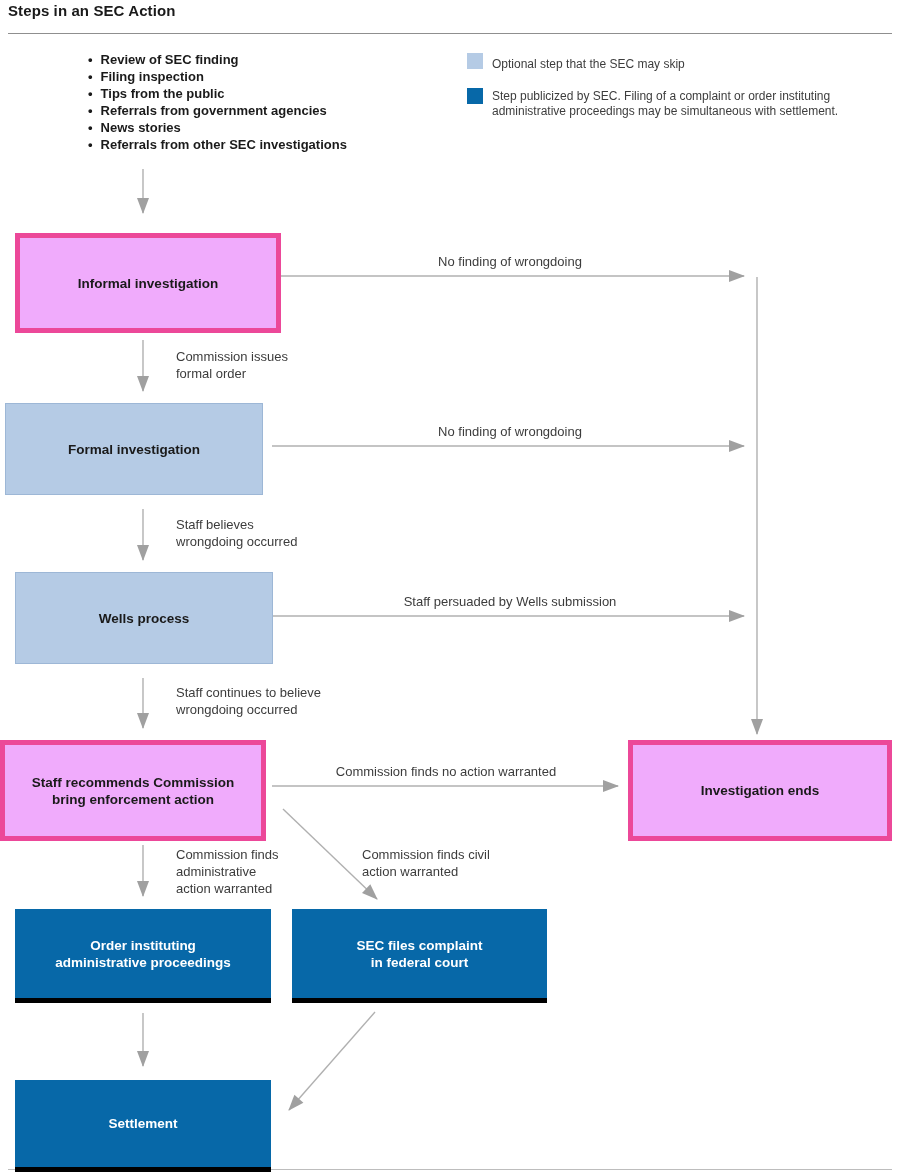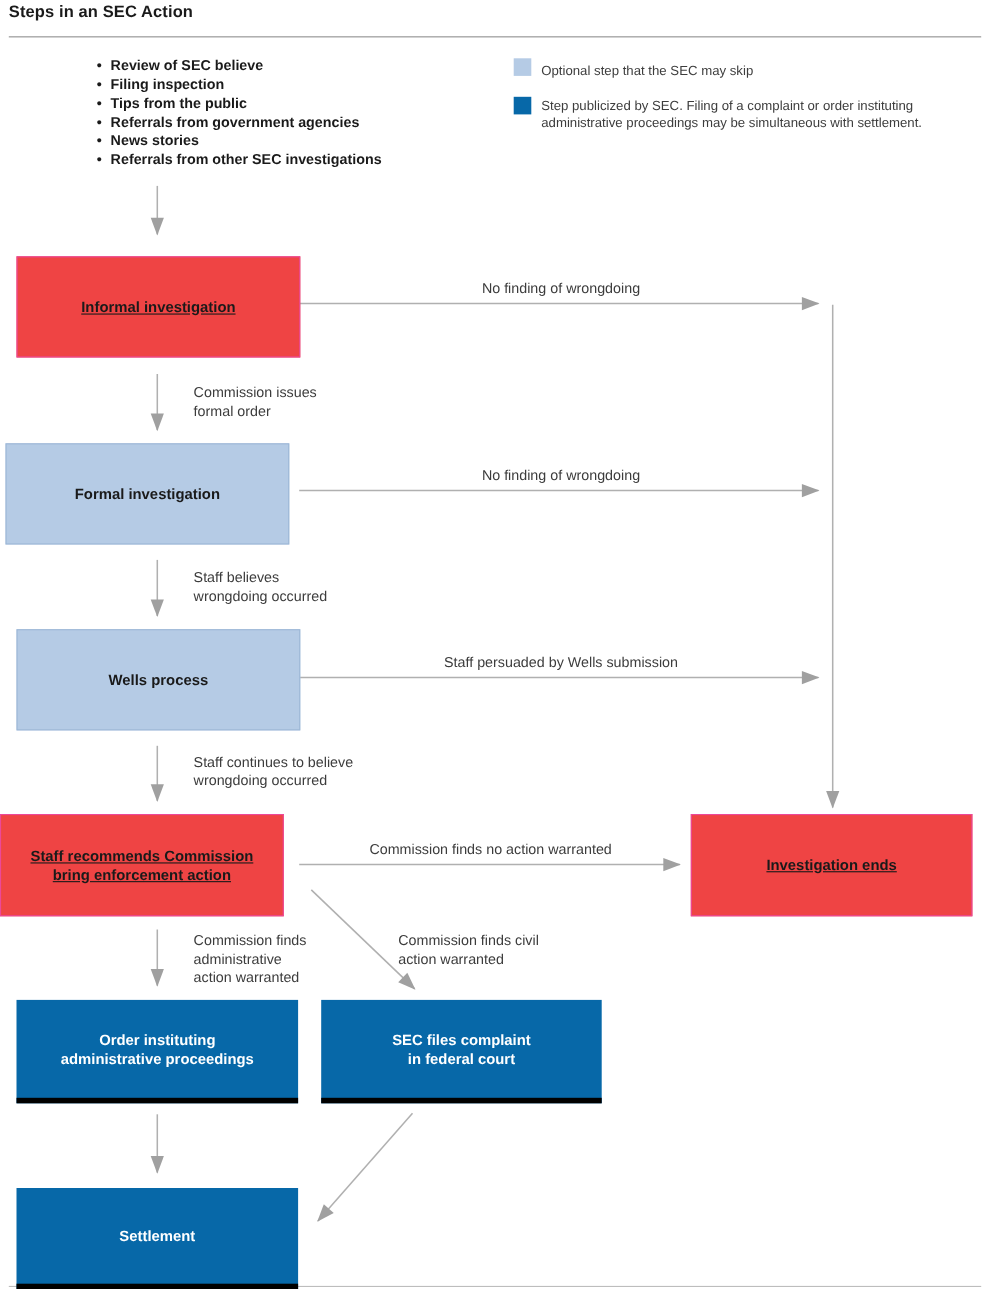--- a/index.html
+++ b/index.html
@@ -19,21 +19,21 @@
   
   .legend-swatch{width:16px;height:16px;}
   #legend-swatch-optional{left:467px;top:53px;background:#b5cbe5;}
   #legend-swatch-publicized{left:467px;top:88px;background:#0768a8;}
   .legend-text{font-size:12px;color:#3d3d3d;line-height:15px;}
   #legend-text-optional{left:492px;top:57px;}
   #legend-text-publicized{left:492px;top:89px;width:400px;}
   
   .node{display:flex;align-items:center;justify-content:center;text-align:center;
     font-size:13.5px;font-weight:bold;color:#1a1a1a;white-space:pre-line;line-height:17px;}
-  .node.plain{background:#ef4444;border:1px solid #ec4899;text-decoration:underline;}
+  .node.plain{background:#f0abfc;border:5px solid #ec4899;}
   .node.optional{background:#b5cbe5;border:1px solid #9db7d6;}
   .node.publicized{background:#0768a8;border-bottom:5px solid #000000;color:#ffffff;}
   #node-informal{left:15px;top:233px;width:256px;height:90px;}
   #node-formal{left:5px;top:403px;width:256px;height:90px;}
   #node-wells{left:15px;top:572px;width:256px;height:90px;}
   #node-recommend{left:0;top:740px;width:256px;height:91px;}
   #node-ends{left:628px;top:740px;width:254px;height:91px;}
   #node-order{left:15px;top:909px;width:256px;height:89px;}
   #node-complaint{left:292px;top:909px;width:255px;height:89px;}
   #node-settlement{left:15px;top:1080px;width:256px;height:87px;}
@@ -55,21 +55,21 @@
 </head>
 <body>
 
 <div id="canvas">
 
   <div class="abs" id="page-title">Steps in an SEC Action</div>
   <div class="abs" id="top-rule"></div>
   <div class="abs" id="bottom-rule"></div>
 
   <ul class="abs" id="source-list">
-    <li>Review of SEC believe</li>
+    <li>Review of SEC finding</li>
     <li>Filing inspection</li>
     <li>Tips from the public</li>
     <li>Referrals from government agencies</li>
     <li>News stories</li>
     <li>Referrals from other SEC investigations</li>
   </ul>
 
   <div class="abs legend-swatch" id="legend-swatch-optional"></div>
   <div class="abs legend-text" id="legend-text-optional">Optional step that the SEC may skip</div>
   <div class="abs legend-swatch" id="legend-swatch-publicized"></div>

